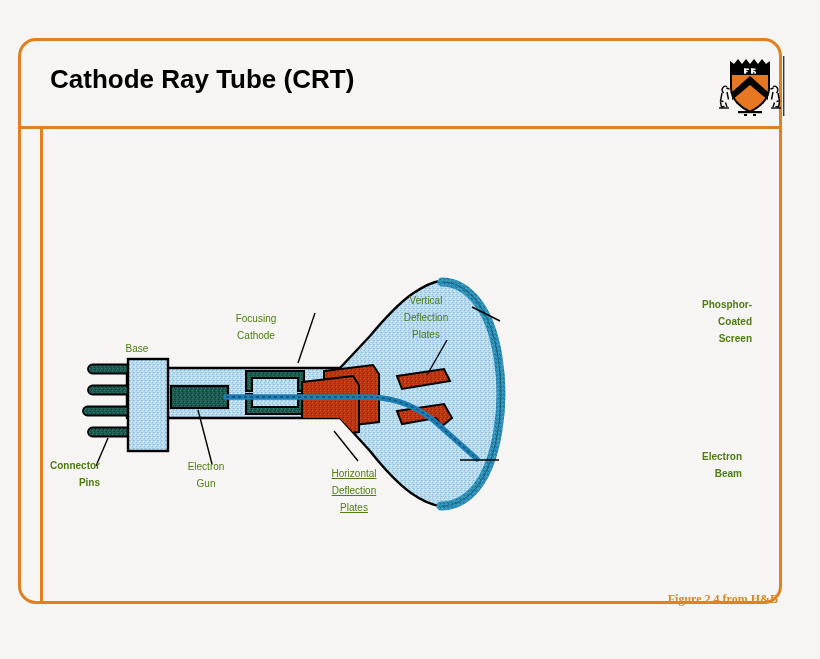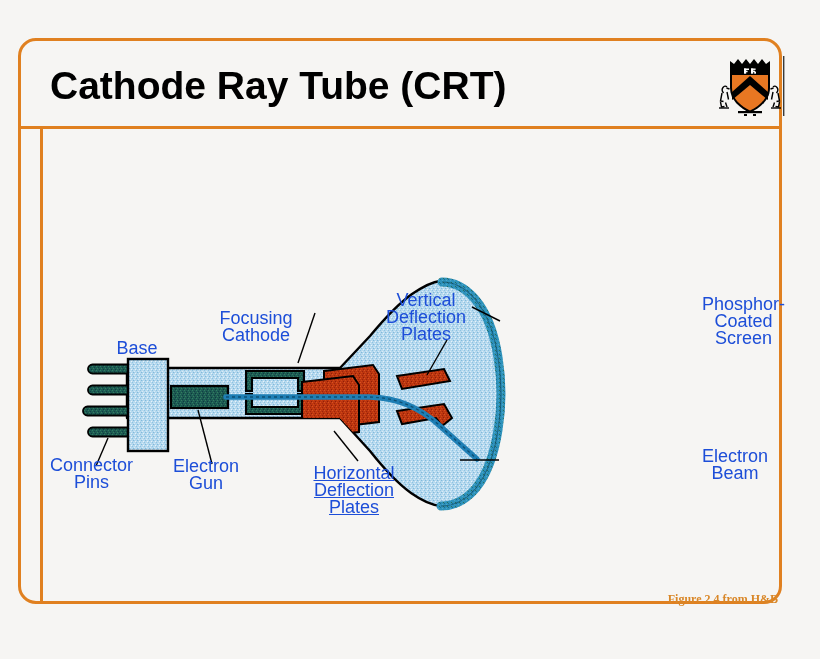--- a/index.html
+++ b/index.html
@@ -45,21 +45,21 @@
     width: 3px;
     height: 478px;
     background: #e08020;
   }
 
   
   .title {
     position: absolute;
     left: 50px;
     top: 64px;
-    font-size: 39px;
+    font-size: 26px;
     font-weight: bold;
     color: #000000;
     letter-spacing: 0px;
     white-space: nowrap;
     font-family: "Liberation Sans", sans-serif;
   }
 
   
   .logo {
     position: absolute;
@@ -76,28 +76,28 @@
     left: 40px;
     top: 126px;
     width: 742px;
     height: 478px;
   }
   .diagram svg { display: block; }
 
   
   .lbl {
     position: absolute;
-    color: #1d4ed8;
+    color: #4d7c0f;
     font-family: "Liberation Sans", sans-serif;
-    font-size: 18px;
+    font-size: 10px;
     line-height: 17px;
     white-space: pre;
     text-align: center;
   }
-  .lbl.left  { text-align: center;  }
+  .lbl.left  { text-align: right; font-weight: bold;  }
 
   .caption {
     position: absolute;
     right: 42px;
     bottom: 52px;
     color: #d98728;
     font-family: "Liberation Serif", serif;
     font-size: 12px;
     font-weight: bold;
     white-space: nowrap;

